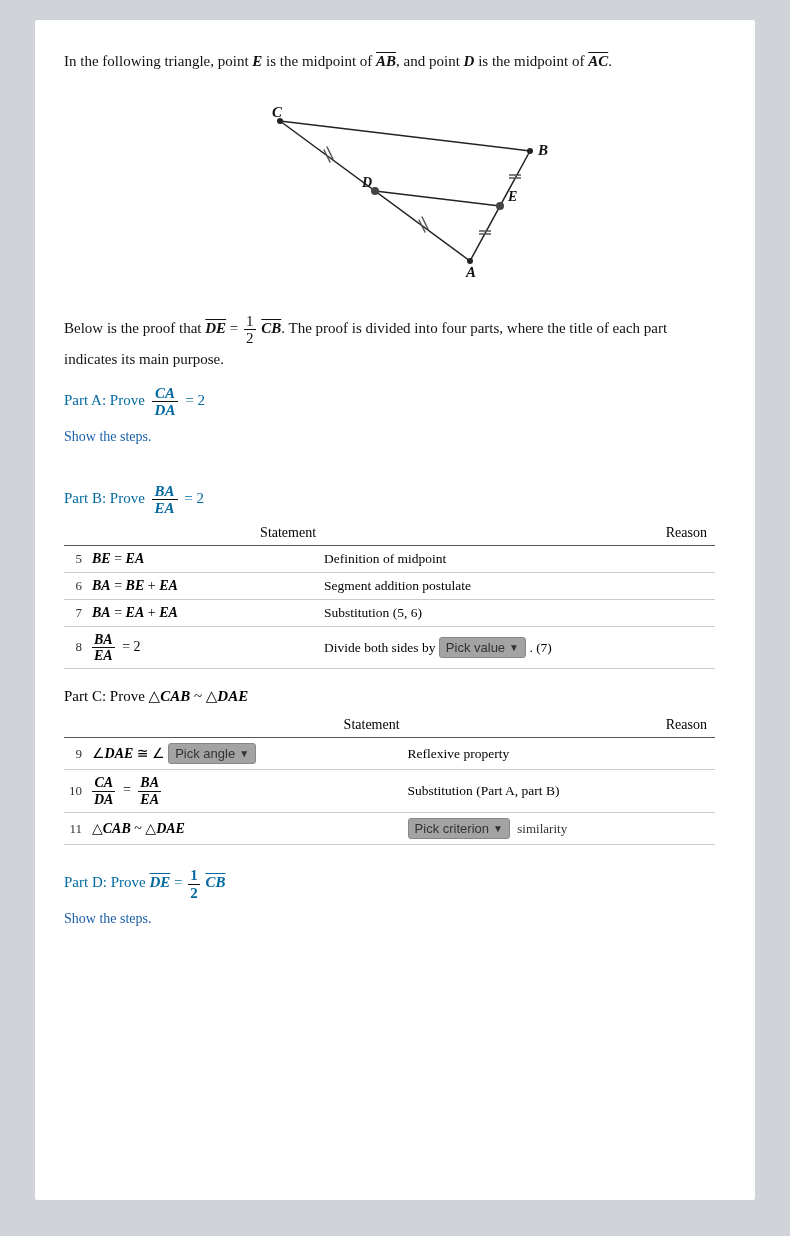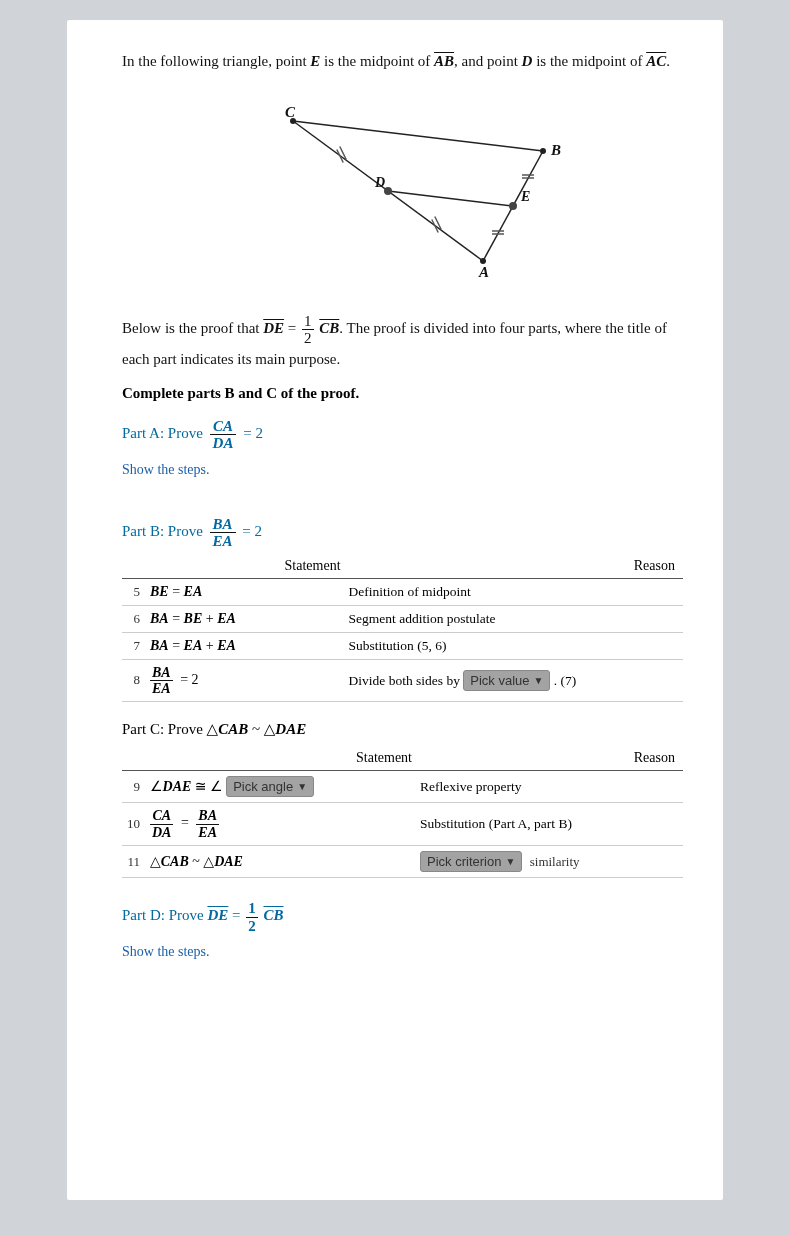--- a/index.html
+++ b/index.html
@@ -8,23 +8,23 @@
       font-family: 'Times New Roman', Times, serif;
       width: 790px;
       min-height: 1236px;
       display: flex;
       justify-content: center;
       align-items: flex-start;
       padding: 20px;
     }
     .page {
       background: #fff;
-      width: 656px;
+      width: 720px;
       min-height: 1180px;
-      padding: 30px 40px 30px 55px;
+      padding: 30px 40px 30px 29px;
       border-radius: 2px;
     }
     .intro-text {
       font-size: 15px;
       line-height: 1.5;
       margin-bottom: 18px;
       color: #111;
     }
     .overline {
       text-decoration: overline;
@@ -189,21 +189,20 @@
 
   <p class="proof-intro">
     Below is the proof that <span class="math-eq"><span class="overline">DE</span></span> =
     <span style="display:inline-flex; flex-direction:column; align-items:center; vertical-align:middle; line-height:1.1; margin: 0 2px;">
       <span style="border-bottom:1.5px solid #111; padding:0 2px;">1</span>
       <span style="padding:0 2px;">2</span>
     </span>
     <span class="math-eq overline">CB</span>. The proof is divided into four parts, where the title of each part indicates its main purpose.
   </p>
 
-  <p class="complete-parts">Complete parts B and C of the proof.</p>
 
   <div style="margin-bottom: 8px;">
     <p class="part-header">
       <span>Part A: Prove </span>
       <span style="display:inline-flex; flex-direction:column; align-items:center; vertical-align:middle; line-height:1.1; margin:0 3px;">
         <span style="border-bottom:1.5px solid #111; padding:0 3px; font-weight:bold; font-style:italic;">CA</span>
         <span style="padding:0 3px; font-weight:bold; font-style:italic;">DA</span>
       </span>
       <span> = 2</span>
     </p>

